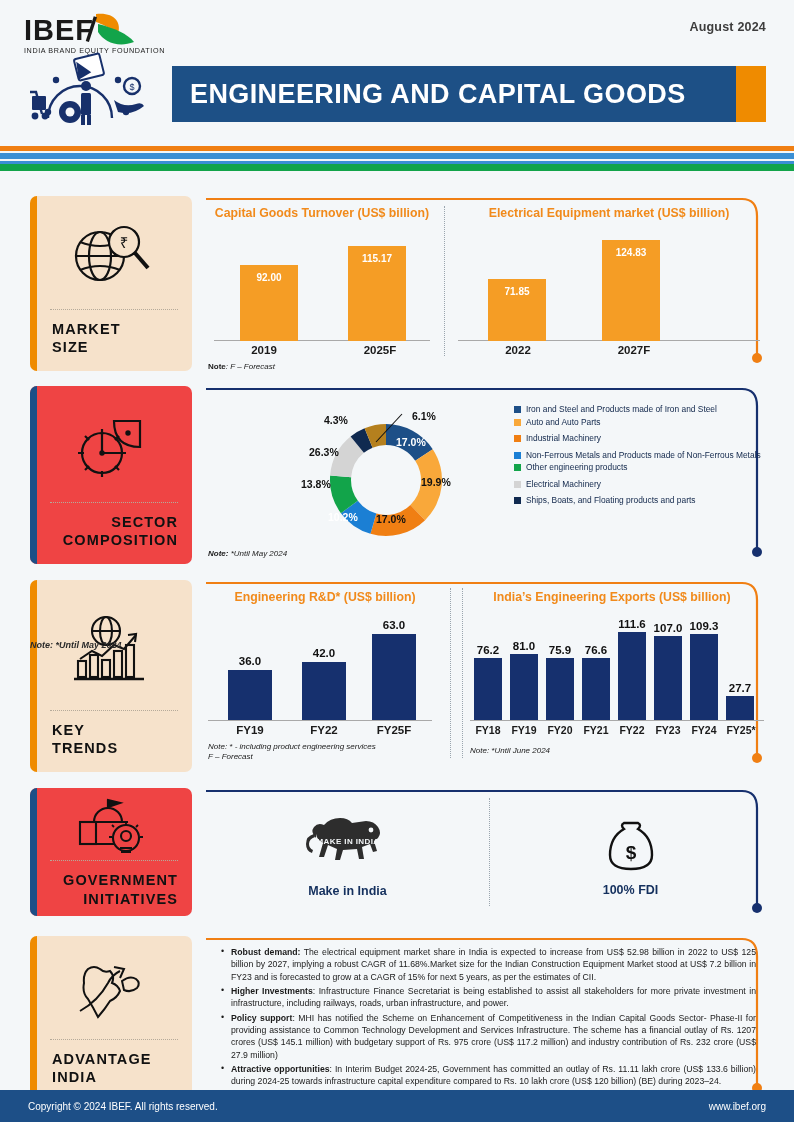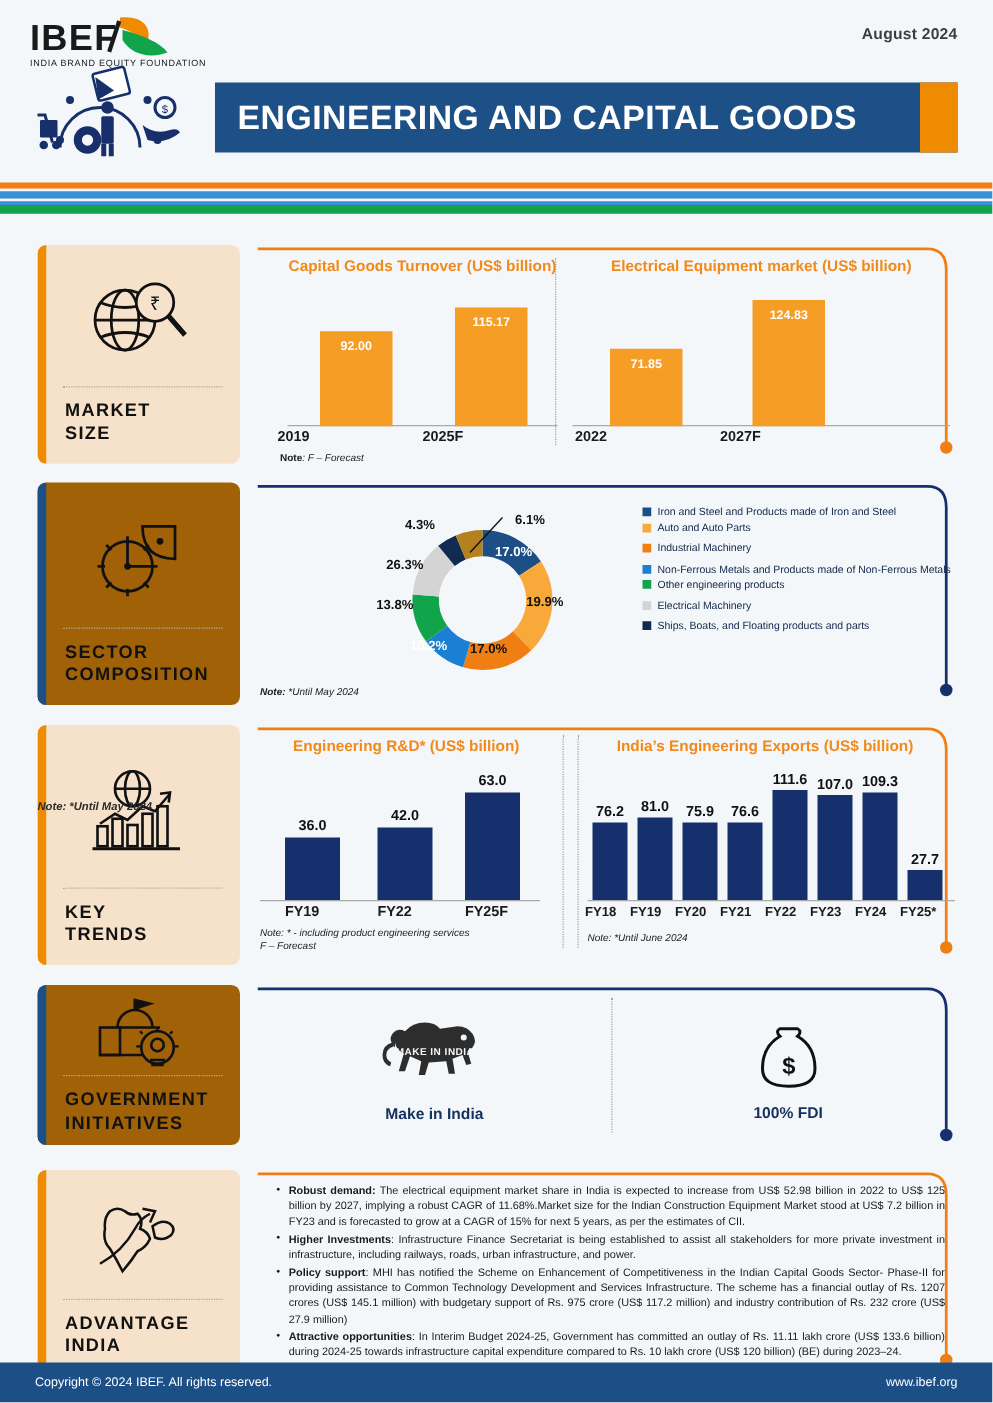--- a/index.html
+++ b/index.html
@@ -46,21 +46,21 @@
 
   
   .side {
     position:relative; width:162px; margin-left:30px;
     border-radius:7px; overflow:hidden; flex:none;
     display:flex; flex-direction:column;
   }
   .side .accent { position:absolute; left:0; top:0; bottom:0; width:7px; }
   .side.tan  { background:#f6e2cb; }
   .side.tan .accent { background:#ef8b00; }
-  .side.blue { background:#a16207; }
+  .side.blue { background:#ef4444;text-align:right; }
   .side.blue .accent { background:#1d4f87; }
   .side .ico {
     flex:1; display:flex; align-items:center; justify-content:center;
     padding-top:8px;
   }
   .side .divider {
     margin:0 14px 0 20px; height:0;
     border-top:1.5px dotted #b5aa9a;
   }
   .side .slabel {
@@ -73,32 +73,32 @@
   .content { position:relative; flex:1; margin-left:14px; margin-right:22px; }
   .panel-frame { position:absolute; inset:0; pointer-events:none; }
 
   
   .chart-title {
     text-align:center; font-weight:bold; font-size:12.3px; color:#f18a1b;
     padding-top:10px;
   }
   .bars { position:relative; }
   .axis { position:absolute; left:8px; right:8px; border-top:1.4px solid #a9a9a9; }
-  .bar-label { text-align:left; font-size:11.5px; font-weight:bold; color:#1a1a1a; }
+  .bar-label { text-align:center; font-size:11.5px; font-weight:bold; color:#1a1a1a; }
   .note {
     font-size:8px; font-style:italic; color:#1a1a1a;
   }
   .note b { font-style:normal; }
 
   
   #row1 { height:182px; }
   #row1 .side { height:175px; }
   .ms-panel { position:relative; height:175px; }
   .ms-half { position:absolute; top:0; bottom:0; }
-  .ms-left { left:16px; width:232px; }
+  .ms-left { left:0; width:232px; }
   .ms-right { left:244px; right:4px; }
   .vdots {
     position:absolute; left:238px; top:10px; height:150px;
     border-left:1.5px dotted #9aa5ae;
   }
   .obar { background:#f59d25; position:absolute; }
   .obar span {
     position:absolute; left:0; right:0; top:7px; text-align:center;
     color:#fff; font-weight:bold; font-size:10px;
   }

